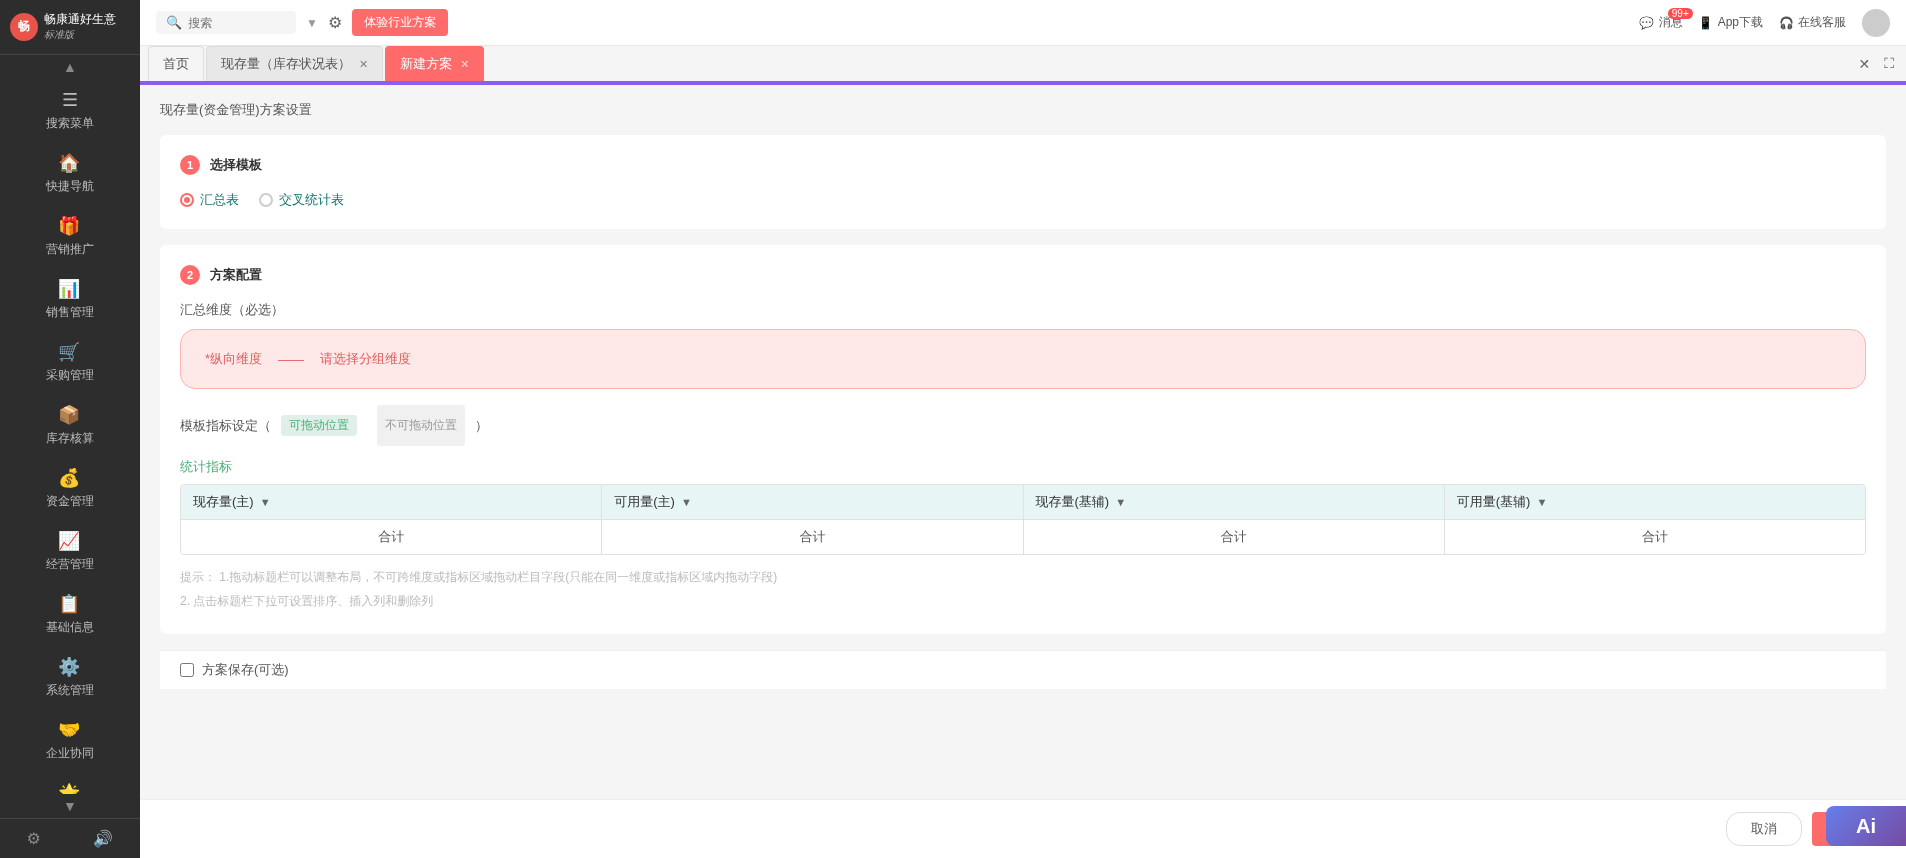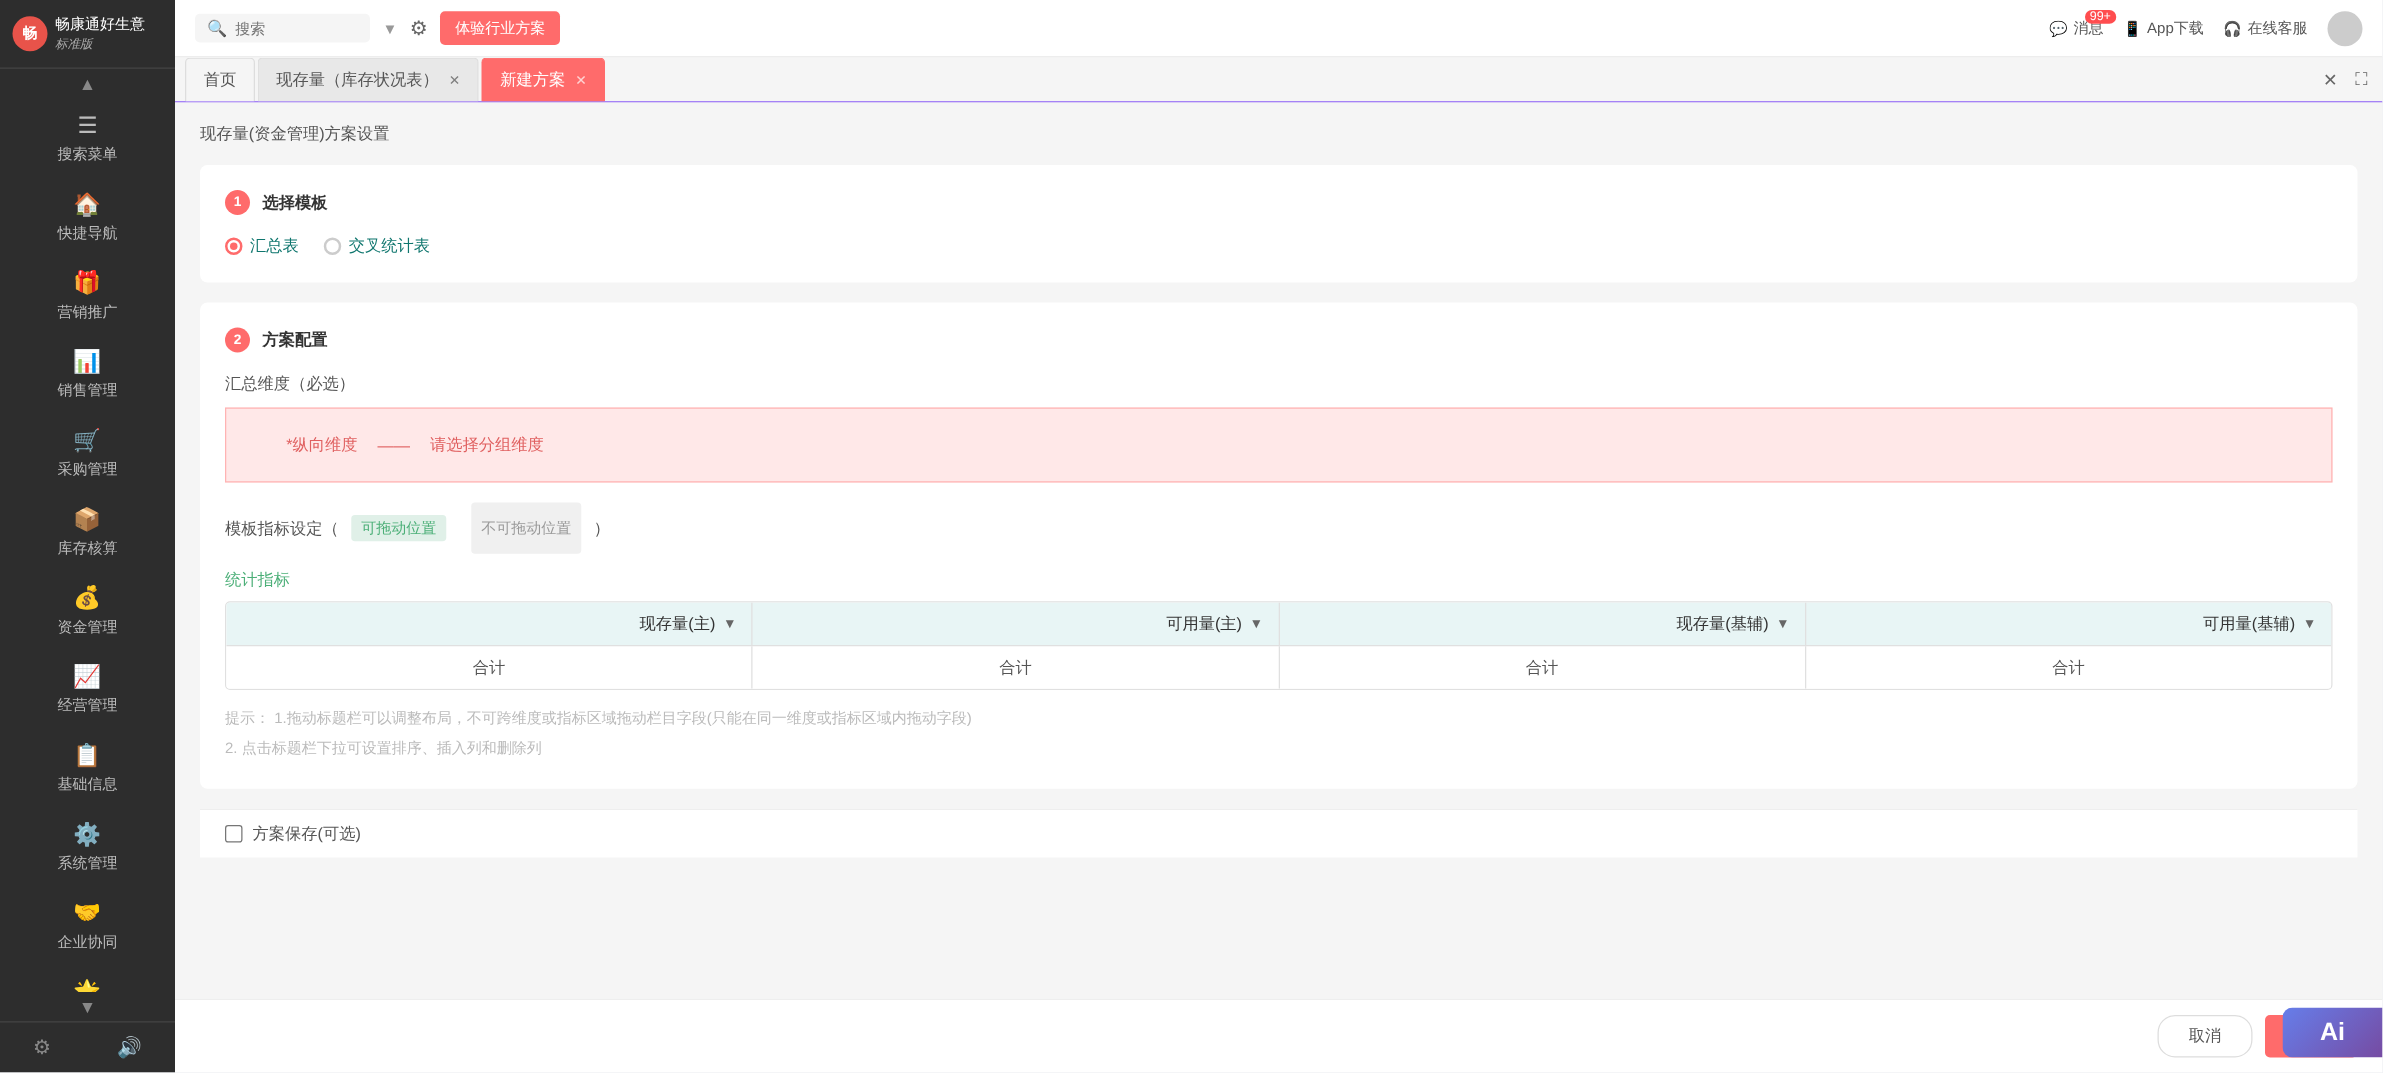--- a/index.html
+++ b/index.html
@@ -97,21 +97,21 @@
       border-radius: 8px; padding: 0 4px; min-width: 16px; text-align: center; margin-left: 12px;
     }
     .topbar-link { color: #555; font-size: 12px; cursor: pointer; display: flex; align-items: center; gap: 4px; }
     .topbar-avatar { width: 28px; height: 28px; background: #ccc; border-radius: 50%; }
 
     
     .tabs-bar {
       background: #f5f5f5;
       display: flex;
       align-items: center;
-      border-bottom: 1px solid #8b5cf6;
+      border-bottom: 4px solid #8b5cf6;
       flex-shrink: 0;
       padding: 0 8px;
       gap: 2px;
     }
     .tab-item {
       display: flex; align-items: center; gap: 4px;
       padding: 8px 14px;
       font-size: 13px;
       cursor: pointer;
       border-radius: 4px 4px 0 0;
@@ -165,22 +165,22 @@
     .radio-circle.selected { border-color: #ff6b6b; }
     .radio-circle.selected::after {
       content: ''; width: 6px; height: 6px; border-radius: 50%; background: #ff6b6b;
     }
 
     
     .section2-label { font-size: 13px; color: #555; margin-bottom: 10px; }
     .dimension-box {
       background: #ffe8e8;
       border: 1px solid #ffb3b3;
-      border-radius: 0;
-      padding: 20px 48px;
+      border-radius: 15px;
+      padding: 20px 24px;
       margin-bottom: 16px;
     }
     .dimension-row { display: flex; align-items: center; gap: 16px; color: #e06060; font-size: 13px; }
     .dimension-required { color: #e06060; }
     .dimension-dash { color: #e06060; }
     .dimension-placeholder { color: #e06060; }
 
     .indicator-setting-row {
       display: flex; align-items: center; gap: 10px; margin-bottom: 12px; font-size: 13px; color: #555;
     }
@@ -192,21 +192,21 @@
     }
 
     .stats-section { margin-bottom: 8px; }
     .stats-label { color: #4caf78; font-size: 13px; margin-bottom: 8px; }
     .stats-table { border: 1px solid #e0e0e0; border-radius: 4px; overflow: hidden; }
     .stats-table-header {
       display: flex; background: #e8f5f5;
     }
     .stats-col {
       flex: 1; padding: 8px 12px; font-size: 13px; color: #333;
-      display: flex; align-items: center; justify-content: flex-end; gap: 6px;
+      display: flex; align-items: center; justify-content: flex-start; gap: 6px;
       border-right: 1px solid #e0e0e0;
     }
     .stats-col:last-child { border-right: none; }
     .col-dropdown { cursor: pointer; color: #666; font-size: 11px; }
     .stats-table-row {
       display: flex; border-top: 1px solid #e0e0e0; background: #fff;
     }
     .stats-cell {
       flex: 1; padding: 8px 12px; font-size: 13px; color: #555; text-align: center;
       border-right: 1px solid #e0e0e0;

